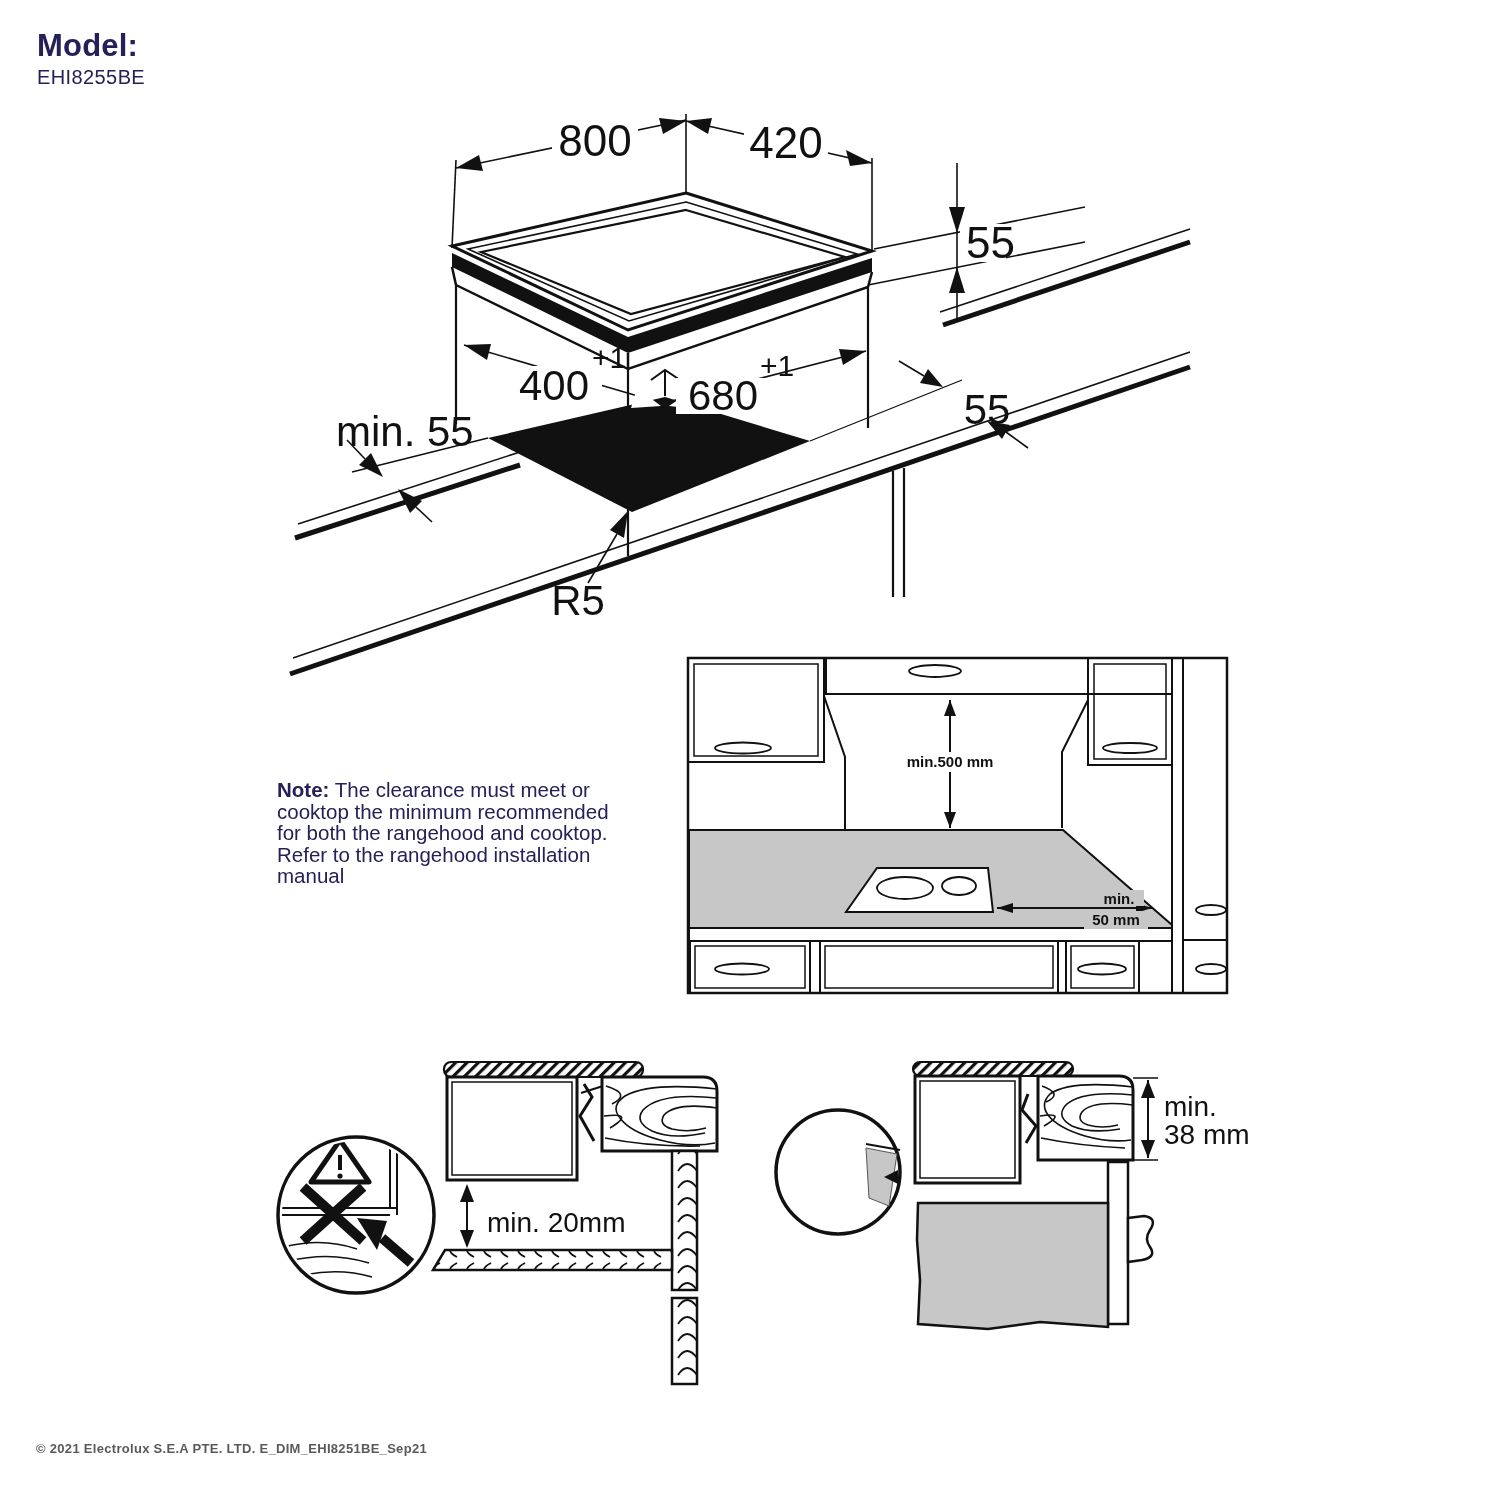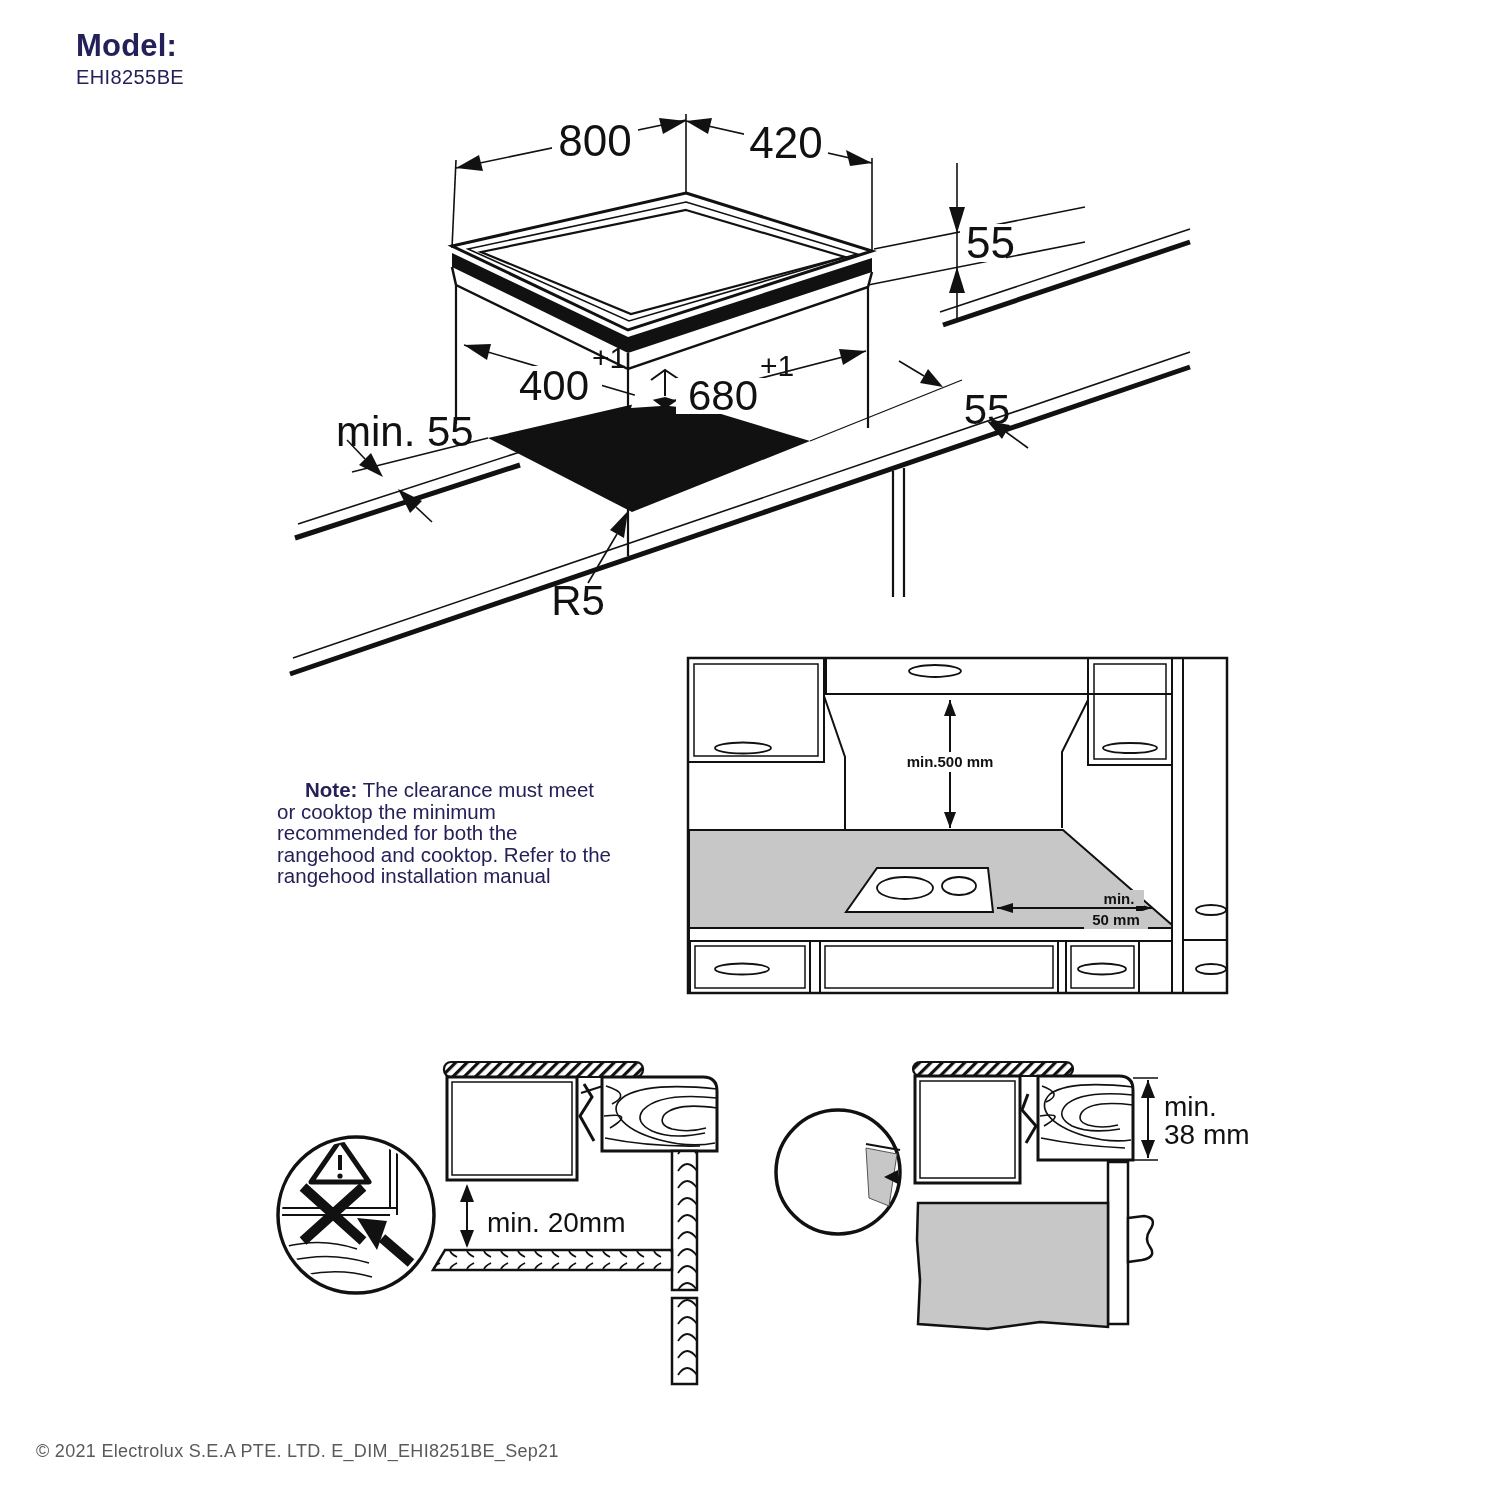--- a/index.html
+++ b/index.html
@@ -1,25 +1,25 @@
 <!DOCTYPE html>
 <html><head>
 <meta charset="utf-8">
 <style>
   html,body{margin:0;padding:0;background:#fff;}
   .canvas{position:relative;width:1500px;height:1500px;background:#fff;overflow:hidden;
           font-family:"Liberation Sans",sans-serif;}
   .canvas svg{position:absolute;left:0;top:0;}
-  .model-block{position:absolute;left:37px;top:28px;color:#242058;margin-left:39px;}
+  .model-block{position:absolute;left:37px;top:28px;color:#242058;}
   .model-label{font-size:31px;font-weight:bold;letter-spacing:.2px;}
   .model-number{font-size:20px;margin-top:2px;letter-spacing:.4px;}
   .note{position:absolute;left:277px;top:779px;width:338px;font-size:20.5px;line-height:21.5px;
         color:#242058;}
-  .note b{font-weight:bold;margin-left:28px;}
-  .footer{position:absolute;left:36px;top:1441px;font-size:18px;color:#595a5c;letter-spacing:.3px;}
+  .note b{font-weight:bold;}
+  .footer{position:absolute;left:36px;top:1441px;font-size:13px;color:#595a5c;letter-spacing:.3px;font-weight:bold;}
   svg text{font-family:"Liberation Sans",sans-serif;fill:#111;}
   .d44{font-size:44px;} .d42{font-size:42px;} .d30{font-size:30px;}
   .k15{font-size:15px;font-weight:bold;} .m28{font-size:28px;}
   .ln{stroke:#111;fill:none;}
 </style>
 </head>
 <body>
 
 <div class="canvas">
 

